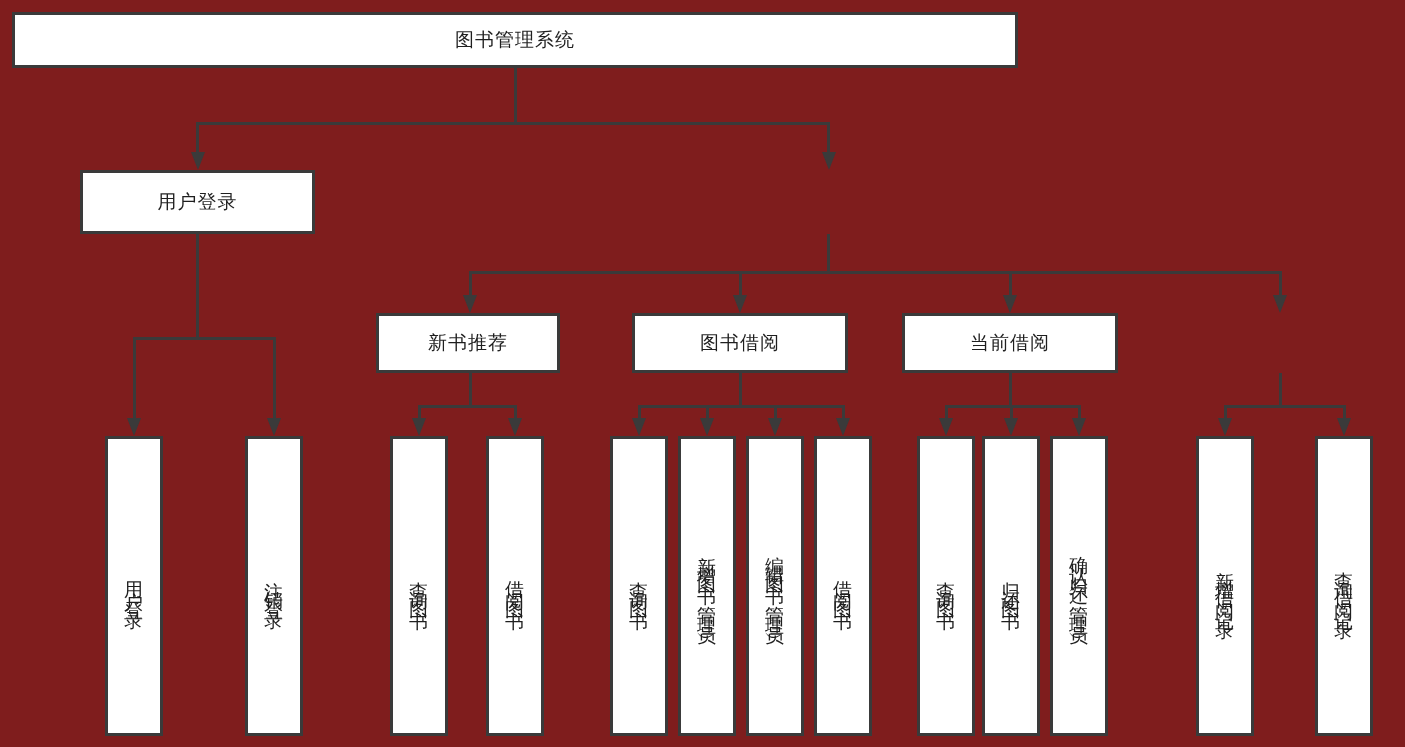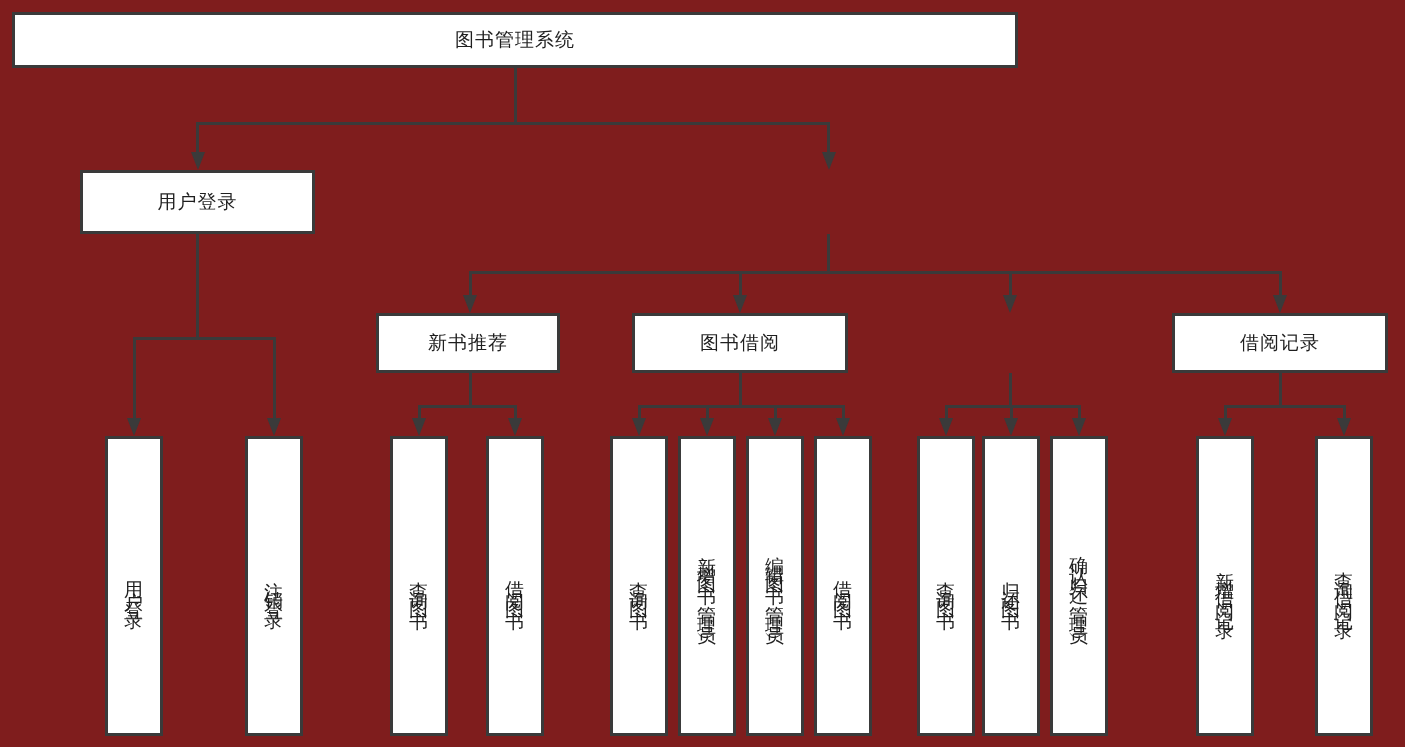--- a/index.html
+++ b/index.html
@@ -96,22 +96,22 @@
   <div class="node" style="left:80px;top:170px;width:235px;height:64px">
     <span class="hlabel">用户登录</span>
   </div>
 
   <div class="node" style="left:376px;top:313px;width:184px;height:60px">
     <span class="hlabel">新书推荐</span>
   </div>
   <div class="node" style="left:632px;top:313px;width:216px;height:60px">
     <span class="hlabel">图书借阅</span>
   </div>
-  <div class="node" style="left:1172px;top:313px;width:216px;height:60px">
-    <span class="hlabel">借阅记录</span>
+  <div class="node" style="left:902px;top:313px;width:216px;height:60px">
+    <span class="hlabel">当前借阅</span>
   </div>
 
   <div class="node" style="left:105px;top:436px;width:58px;height:300px">
     <span class="vlabel">用户登录</span>
   </div>
   <div class="node" style="left:245px;top:436px;width:58px;height:300px">
     <span class="vlabel">注销登录</span>
   </div>
 
   <div class="node" style="left:390px;top:436px;width:58px;height:300px">

